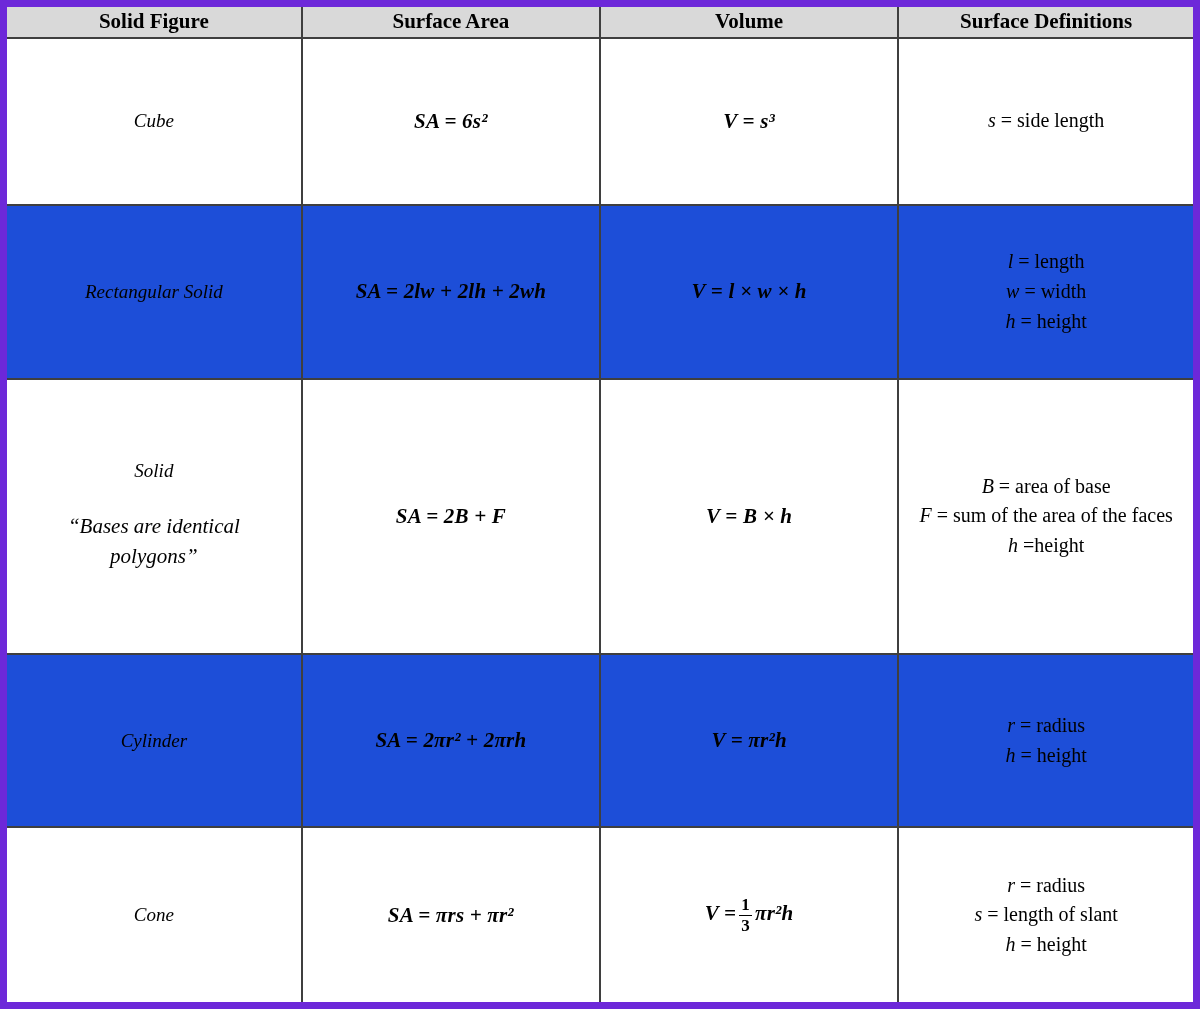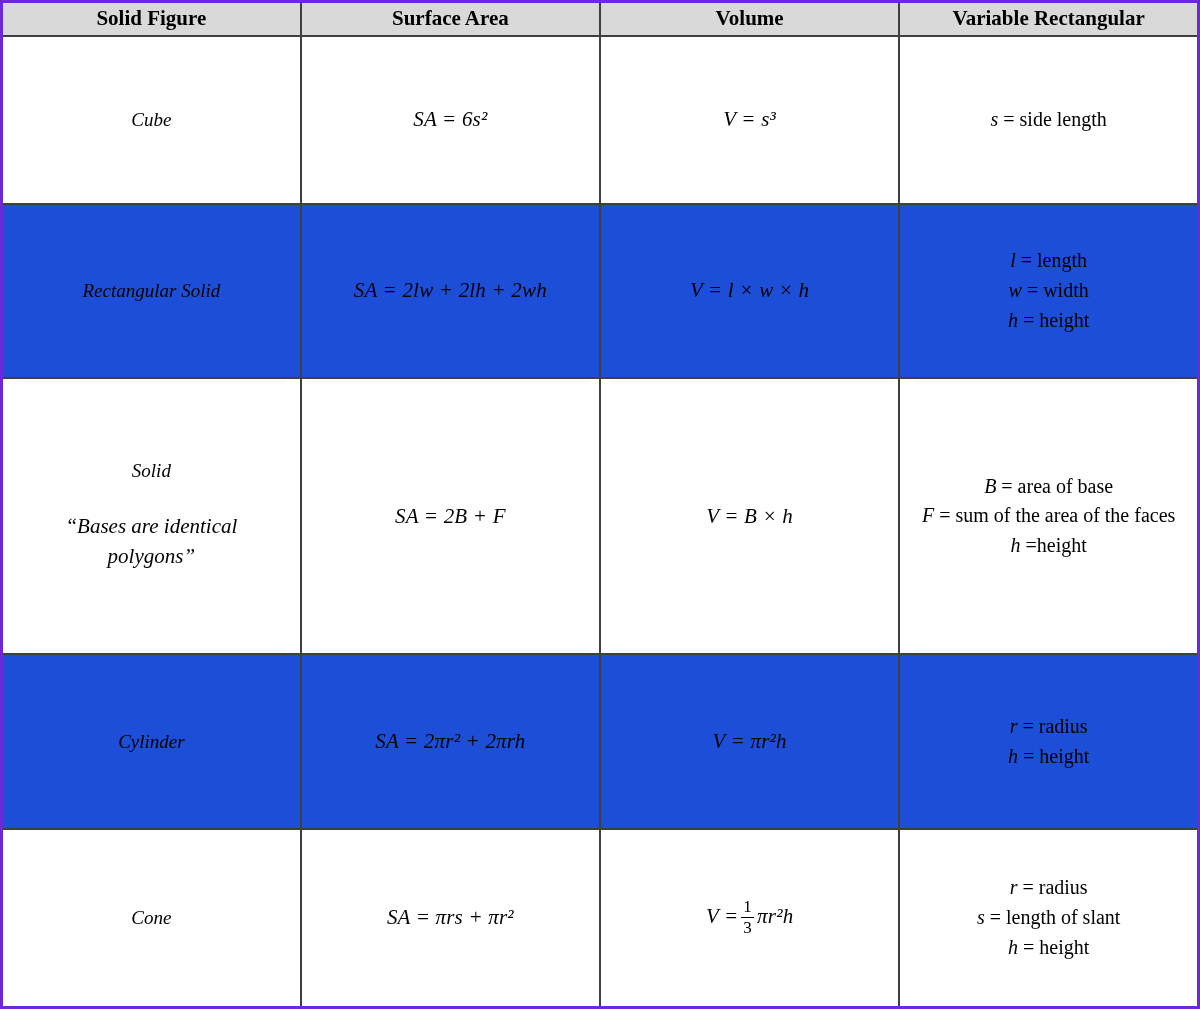--- a/index.html
+++ b/index.html
@@ -12,21 +12,21 @@
   .sheet {
     width: 1200px;
     height: 1009px;
     box-sizing: border-box;
   }
   table.formula-table {
     width: 1200px;
     height: 1009px;
     table-layout: fixed;
     border-collapse: collapse;
-    border: 3px solid #6d28d9;
+    border: 7px solid #6d28d9;
   }
   th, td {
     border: 2px solid #3f3f3f;
     text-align: center;
     vertical-align: middle;
     padding: 4px 12px;
     box-sizing: border-box;
     overflow: hidden;
   }
   th.col-header {
@@ -63,21 +63,21 @@
     letter-spacing: 0.2px;
   }
   td.vars-cell {
     font-size: 20px;
     line-height: 1.48;
     margin-left: 12px;
   }
   .var-line { margin: 0 auto; max-width: 272px; }
   .var-line i { font-style: italic; }
 
-  .mrow { white-space: nowrap; }
+  .mrow { white-space: nowrap; font-weight: bold; }
   .frac {
     display: inline-flex;
     flex-direction: column;
     font-style: normal;
     font-size: 17px;
     line-height: 1.05;
     vertical-align: middle;
     margin: 0 3px;
     text-align: center;
   }
@@ -92,21 +92,21 @@
 </head>
 <body>
 
 <div class="sheet">
   <table class="formula-table">
     <thead>
       <tr>
         <th class="col-header">Solid Figure</th>
         <th class="col-header">Surface Area</th>
         <th class="col-header">Volume</th>
-        <th class="col-header">Variable Rectangular</th>
+        <th class="col-header">Surface Definitions</th>
       </tr>
     </thead>
     <tbody>
 
       <tr class="plain r-cube">
         <td>
           <div class="figure-name">Cube</div>
         </td>
         <td class="formula-cell">
           <span class="mrow">SA = 6s²</span>

